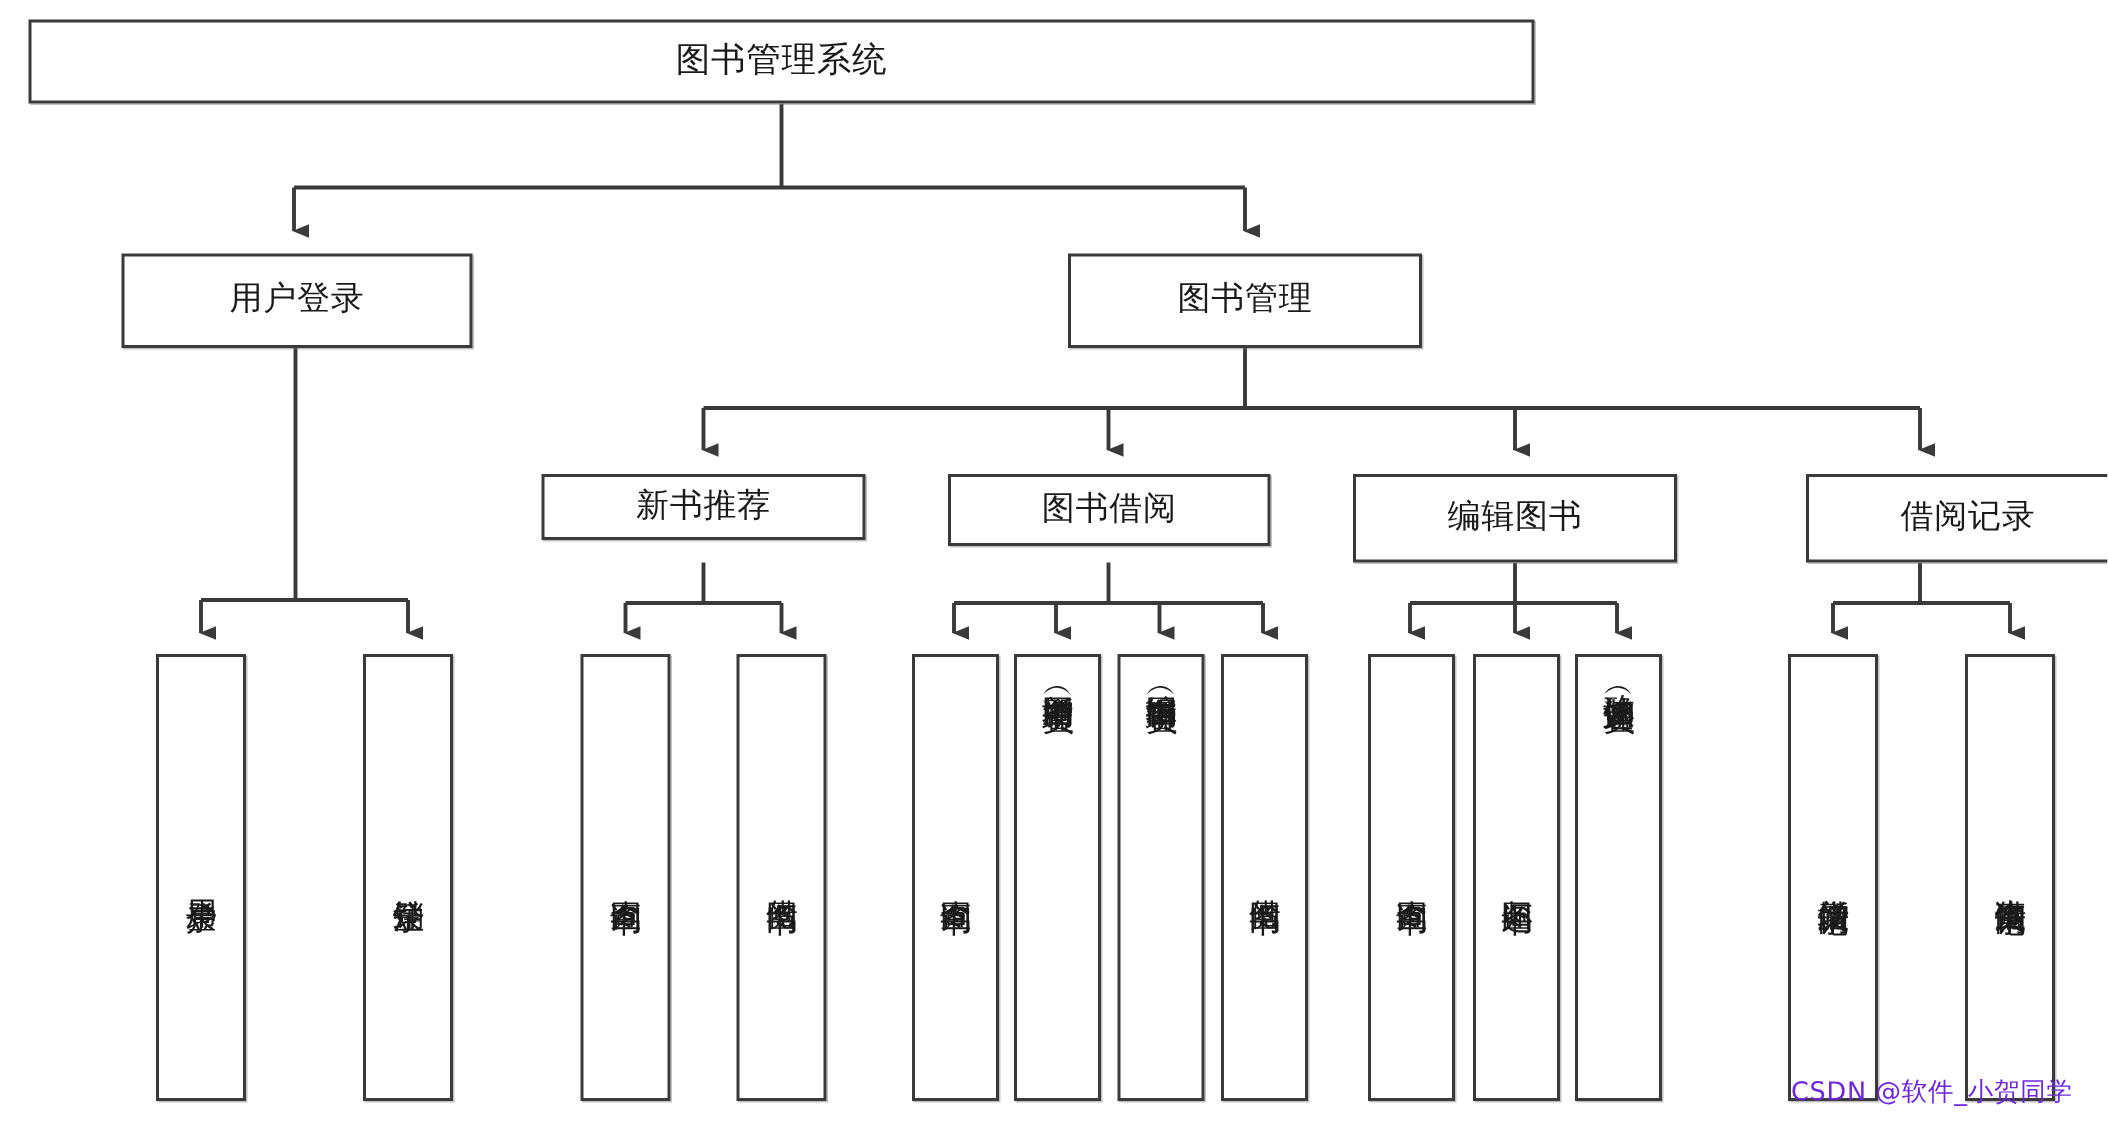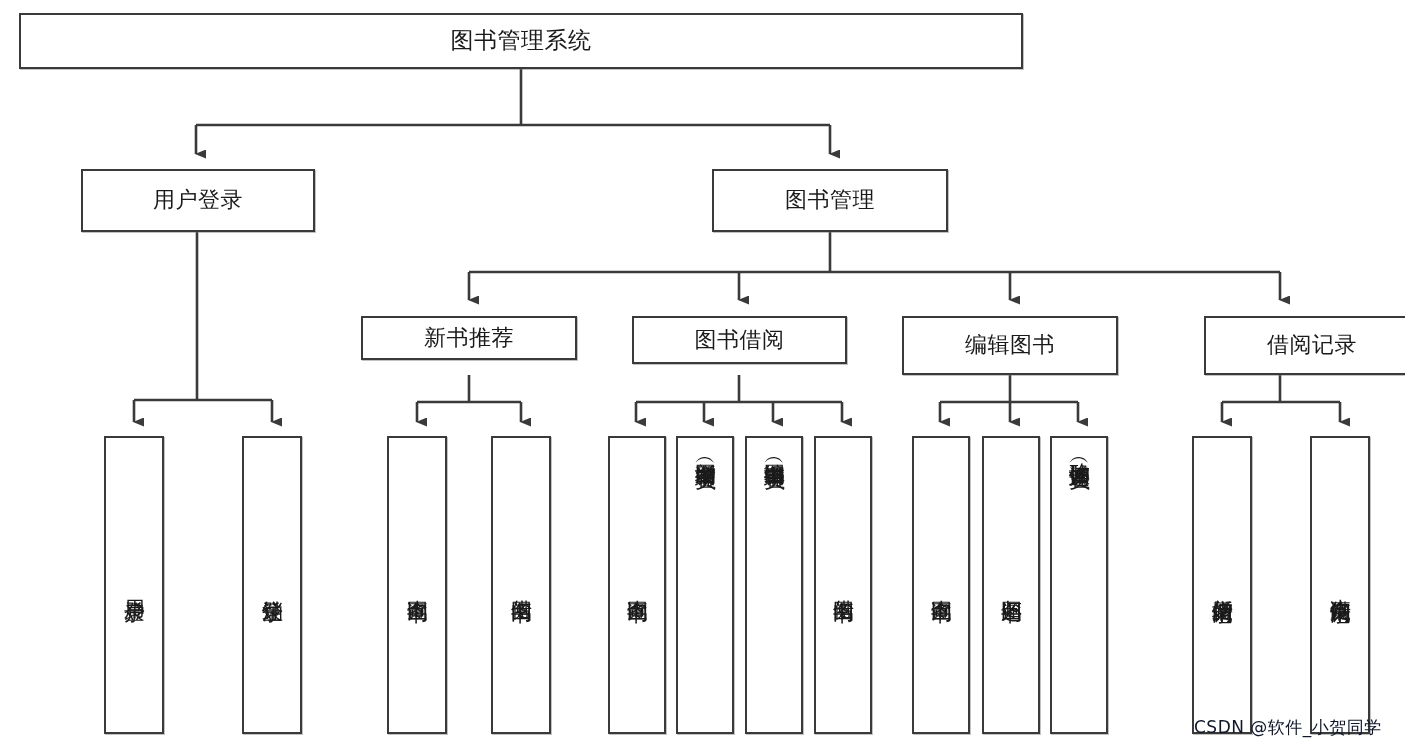--- a/index.html
+++ b/index.html
@@ -60,21 +60,21 @@
     line-height: 1.18;
     letter-spacing: 1px;
   }
   .node.vert.centered {
     align-items: center;
     padding-top: 0;
   }
   .watermark {
     position: absolute;
     font-size: 17px;
-    color: #0f172a;
+    color: #6d28d9;
     white-space: nowrap;
     letter-spacing: 0.5px;
     font-family: "DejaVu Sans", "Liberation Sans", sans-serif;
   }
 </style>
 </head>
 <body>
 
 <div id="canvas">
 

